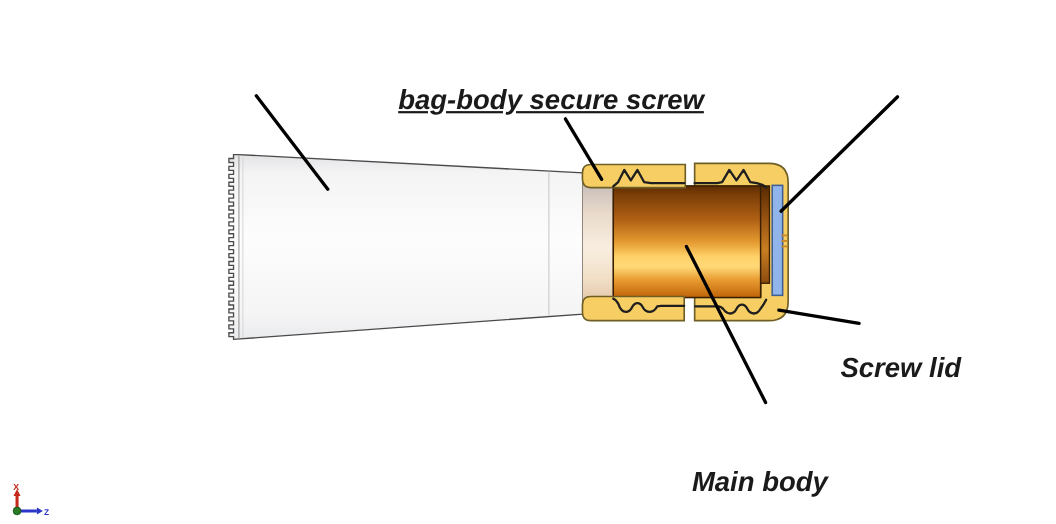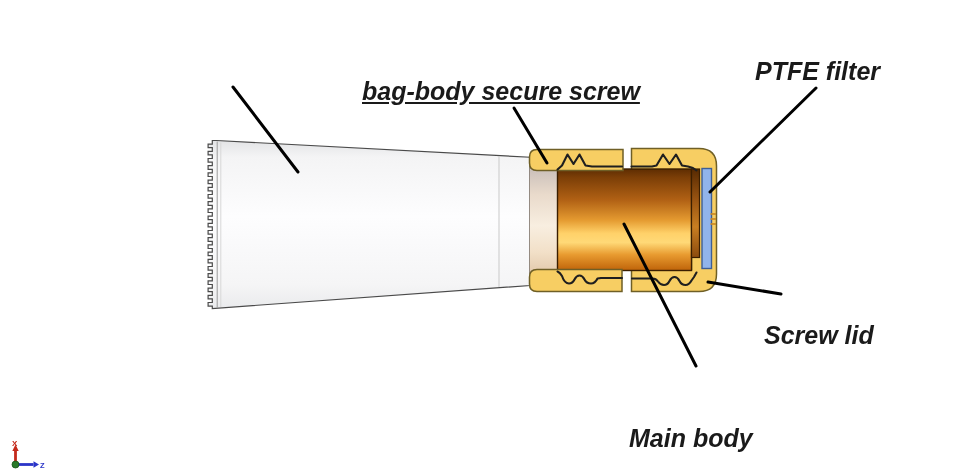--- a/index.html
+++ b/index.html
@@ -114,19 +114,18 @@
       <line x1="17" y1="464.5" x2="33.5" y2="464.5" stroke="#2B35C8" stroke-width="2.8"></line>
       <polygon points="33.5,461.3 33.5,467.7 39,464.5" fill="#2B35C8"></polygon>
       <text x="40" y="468" font-size="7.5" font-weight="bold" fill="#2B35C8">Z</text>
       <circle cx="15.5" cy="464.5" r="3.5" fill="#2A7A2A" stroke="#145214" stroke-width="0.8"></circle>
     </g>
   </svg>
 
 
   <div class="lbl" style="left:362px; top:78px;text-decoration:underline;">bag-body secure screw</div>
 
-  <div class="lbl" style="left:755px; top:58px;">PTFE filter</div>
 
   <div class="lbl" style="left:764px; top:322px;">Screw lid</div>
 
   <div class="lbl" style="left:629px; top:385px;margin-top:40px;">Main body</div>
 
 </div>
 
 </body></html>

